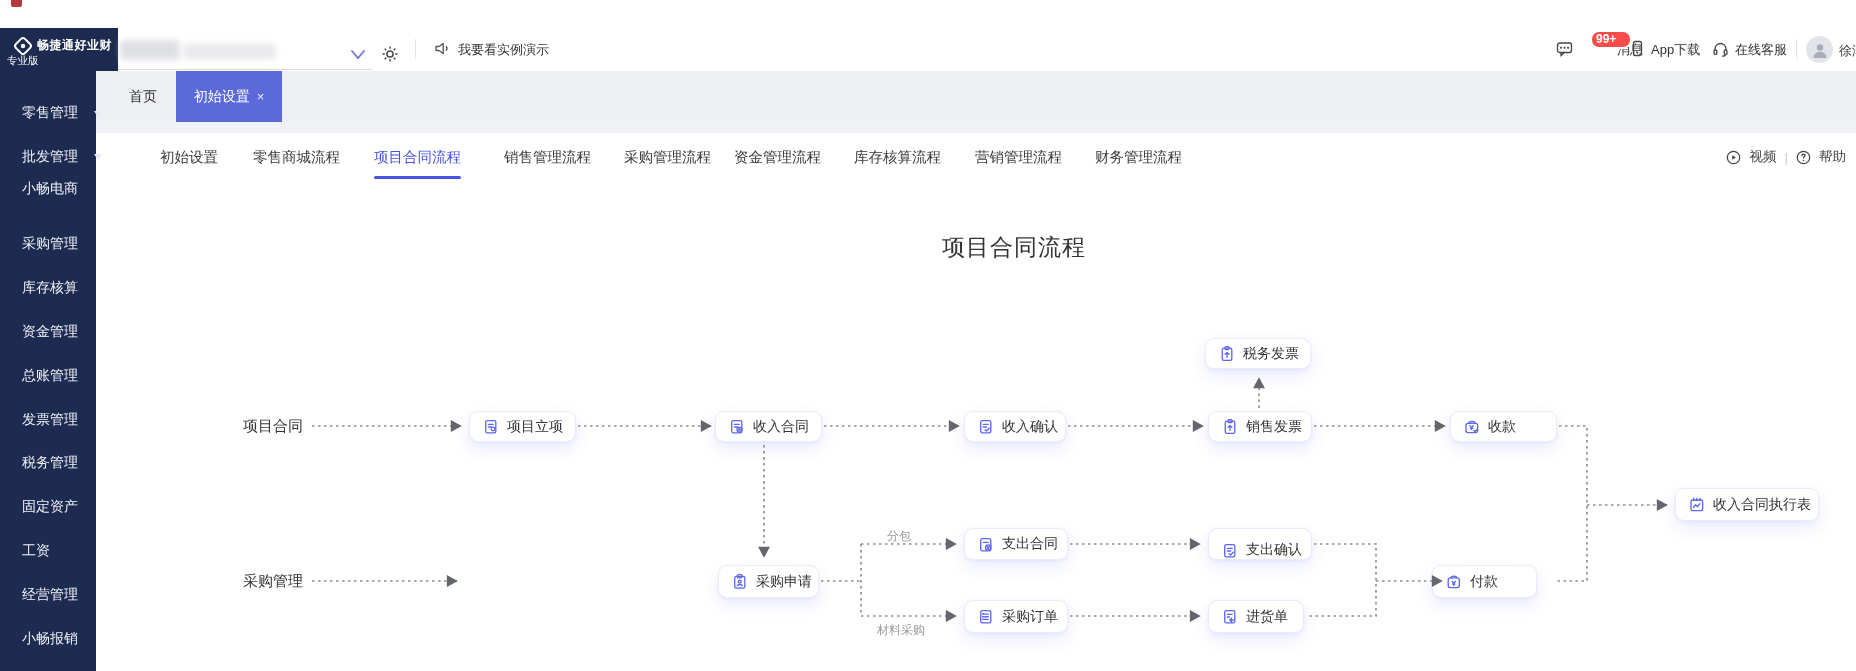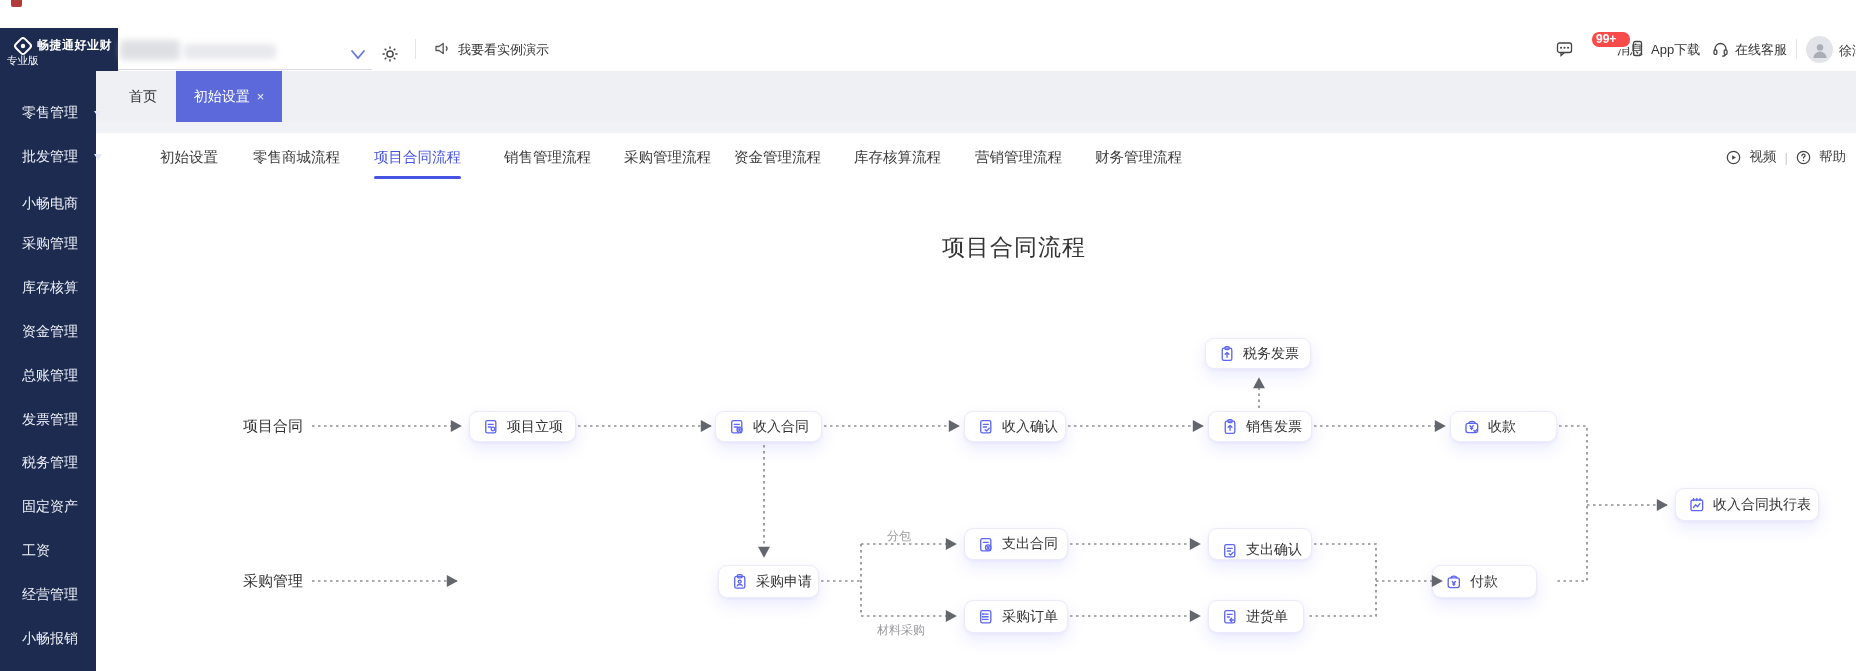--- a/index.html
+++ b/index.html
@@ -205,21 +205,21 @@
 
 <div class="abs sidebar" id="sidebar-menu">
     <div class="side-item" style="top: 32px;">
       <span>零售管理</span>
       <span class="caret"></span>
     </div>
     <div class="side-item" style="top: 75.8px;">
       <span>批发管理</span>
       <span class="caret"></span>
     </div>
-    <div class="side-item" style="top: 123px;">
+    <div class="side-item" style="top: 108px;">
       <span>小畅电商</span>
     </div>
     <div class="side-item" style="top: 163.4px;">
       <span>采购管理</span>
     </div>
     <div class="side-item" style="top: 207.2px;">
       <span>库存核算</span>
     </div>
     <div class="side-item" style="top: 251px;">
       <span>资金管理</span>

